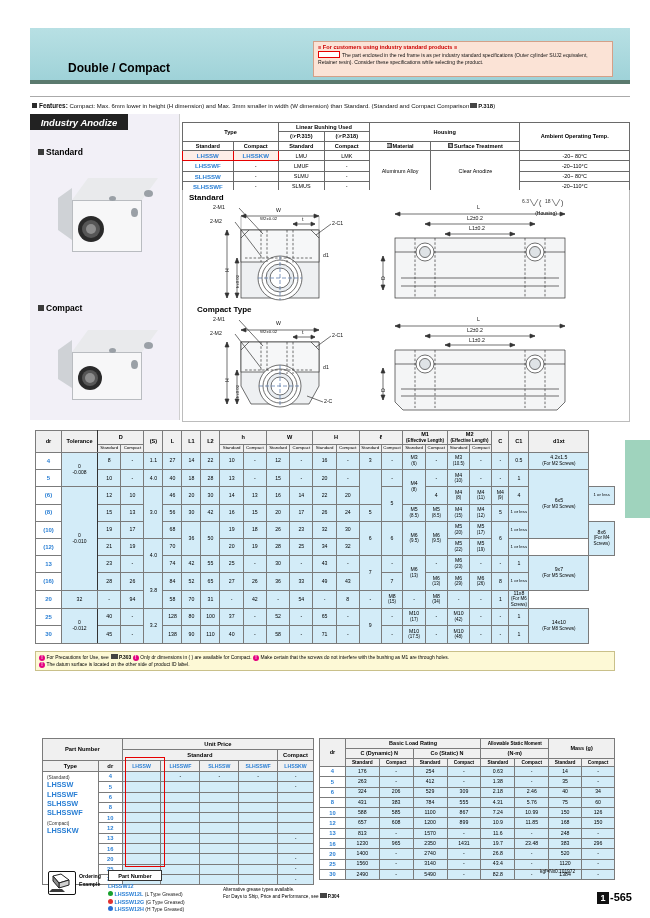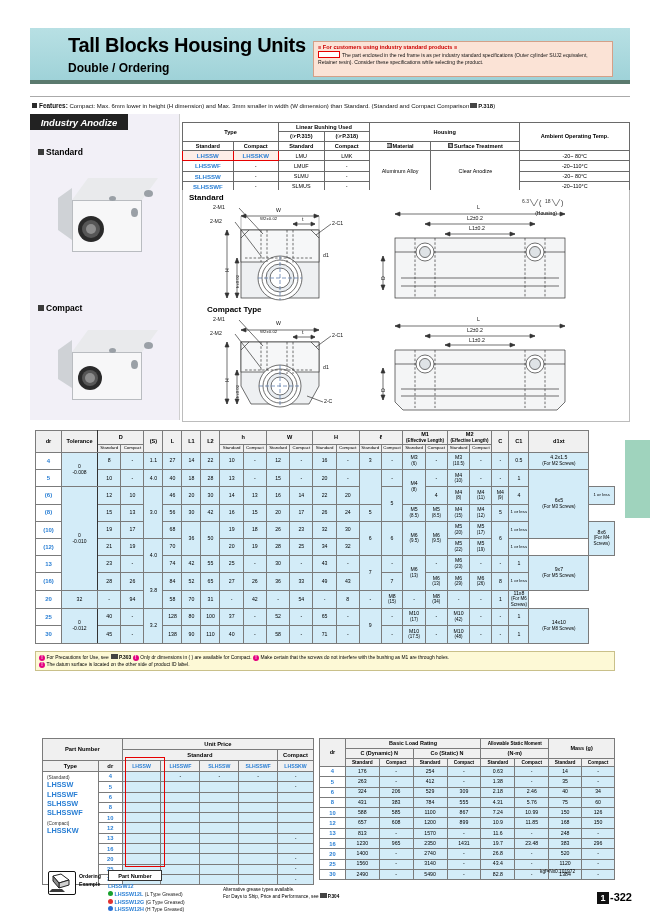--- a/index.html
+++ b/index.html
@@ -200,22 +200,21 @@
     text-align:center; line-height:12px; font-size:9px; margin-right:1px;
   }
   .rule-top { position:absolute; left:30px; top:96px; width:600px; height:1px; background:#aaa; }
 </style>
 </head>
 <body>
 
 <div class="page">
 
   <div class="header-band"></div>
-  <div class="title-main">Tall Blocks Housing Units</div>
-  <div class="title-sub">Double / Ordering</div>
+  <div class="title-sub">Double / Compact</div>
 
   <div class="red-note">
     <div class="red-note-title">≡ For customers using industry standard products ≡</div>
     <div class="red-note-body">
       <span class="mini-red-box"></span><span>The part enclosed in the red frame is as per industry standard specifications (Outer cylinder SUJ2 equivalent, Retainer resin). Consider these specifications while selecting the product.</span>
     </div>
   </div>
 
   <div class="rule-top"></div>
 
@@ -313,21 +312,21 @@
         <td>SLMUS</td>
         <td>-</td>
         <td>-20~110°C</td>
       </tr>
     </tbody>
   </table>
 
   <div class="draw-area">
 
     <div class="draw-title" style="left:6px; top:3px;">Standard</div>
-    <div class="draw-title" style="left:24px; top:115px;">Compact Type</div>
+    <div class="draw-title" style="left:14px; top:115px;">Compact Type</div>
 
     <svg width="448" height="232" style="position:absolute;left:0;top:0;">
       <g stroke="#333" stroke-width="0.7" fill="none">
 
         <rect x="58" y="40" width="78" height="68" fill="#eef0f2"></rect>
         <rect x="58" y="40" width="78" height="32" fill="#f6f7f8"></rect>
 
         <circle cx="97" cy="88" r="22" fill="#ffffff"></circle>
         <circle cx="97" cy="88" r="18"></circle>
         <circle cx="97" cy="88" r="14" fill="#eaeef2"></circle>
@@ -1118,16 +1117,16 @@
   </div>
   <div class="alt-note">
     <div>Alternative grease types available.</div>
     <div>
       <span>For Days to Ship, Price and Performance, see</span><span class="bookico"></span><b>P.304</b>
     </div>
   </div>
 
   <div class="side-tab"></div>
   <div class="pagenum">
-    <span class="num">1</span><span>-322</span>
+    <span class="num">1</span><span>-565</span>
   </div>
 
 </div>
 
 </body></html>

